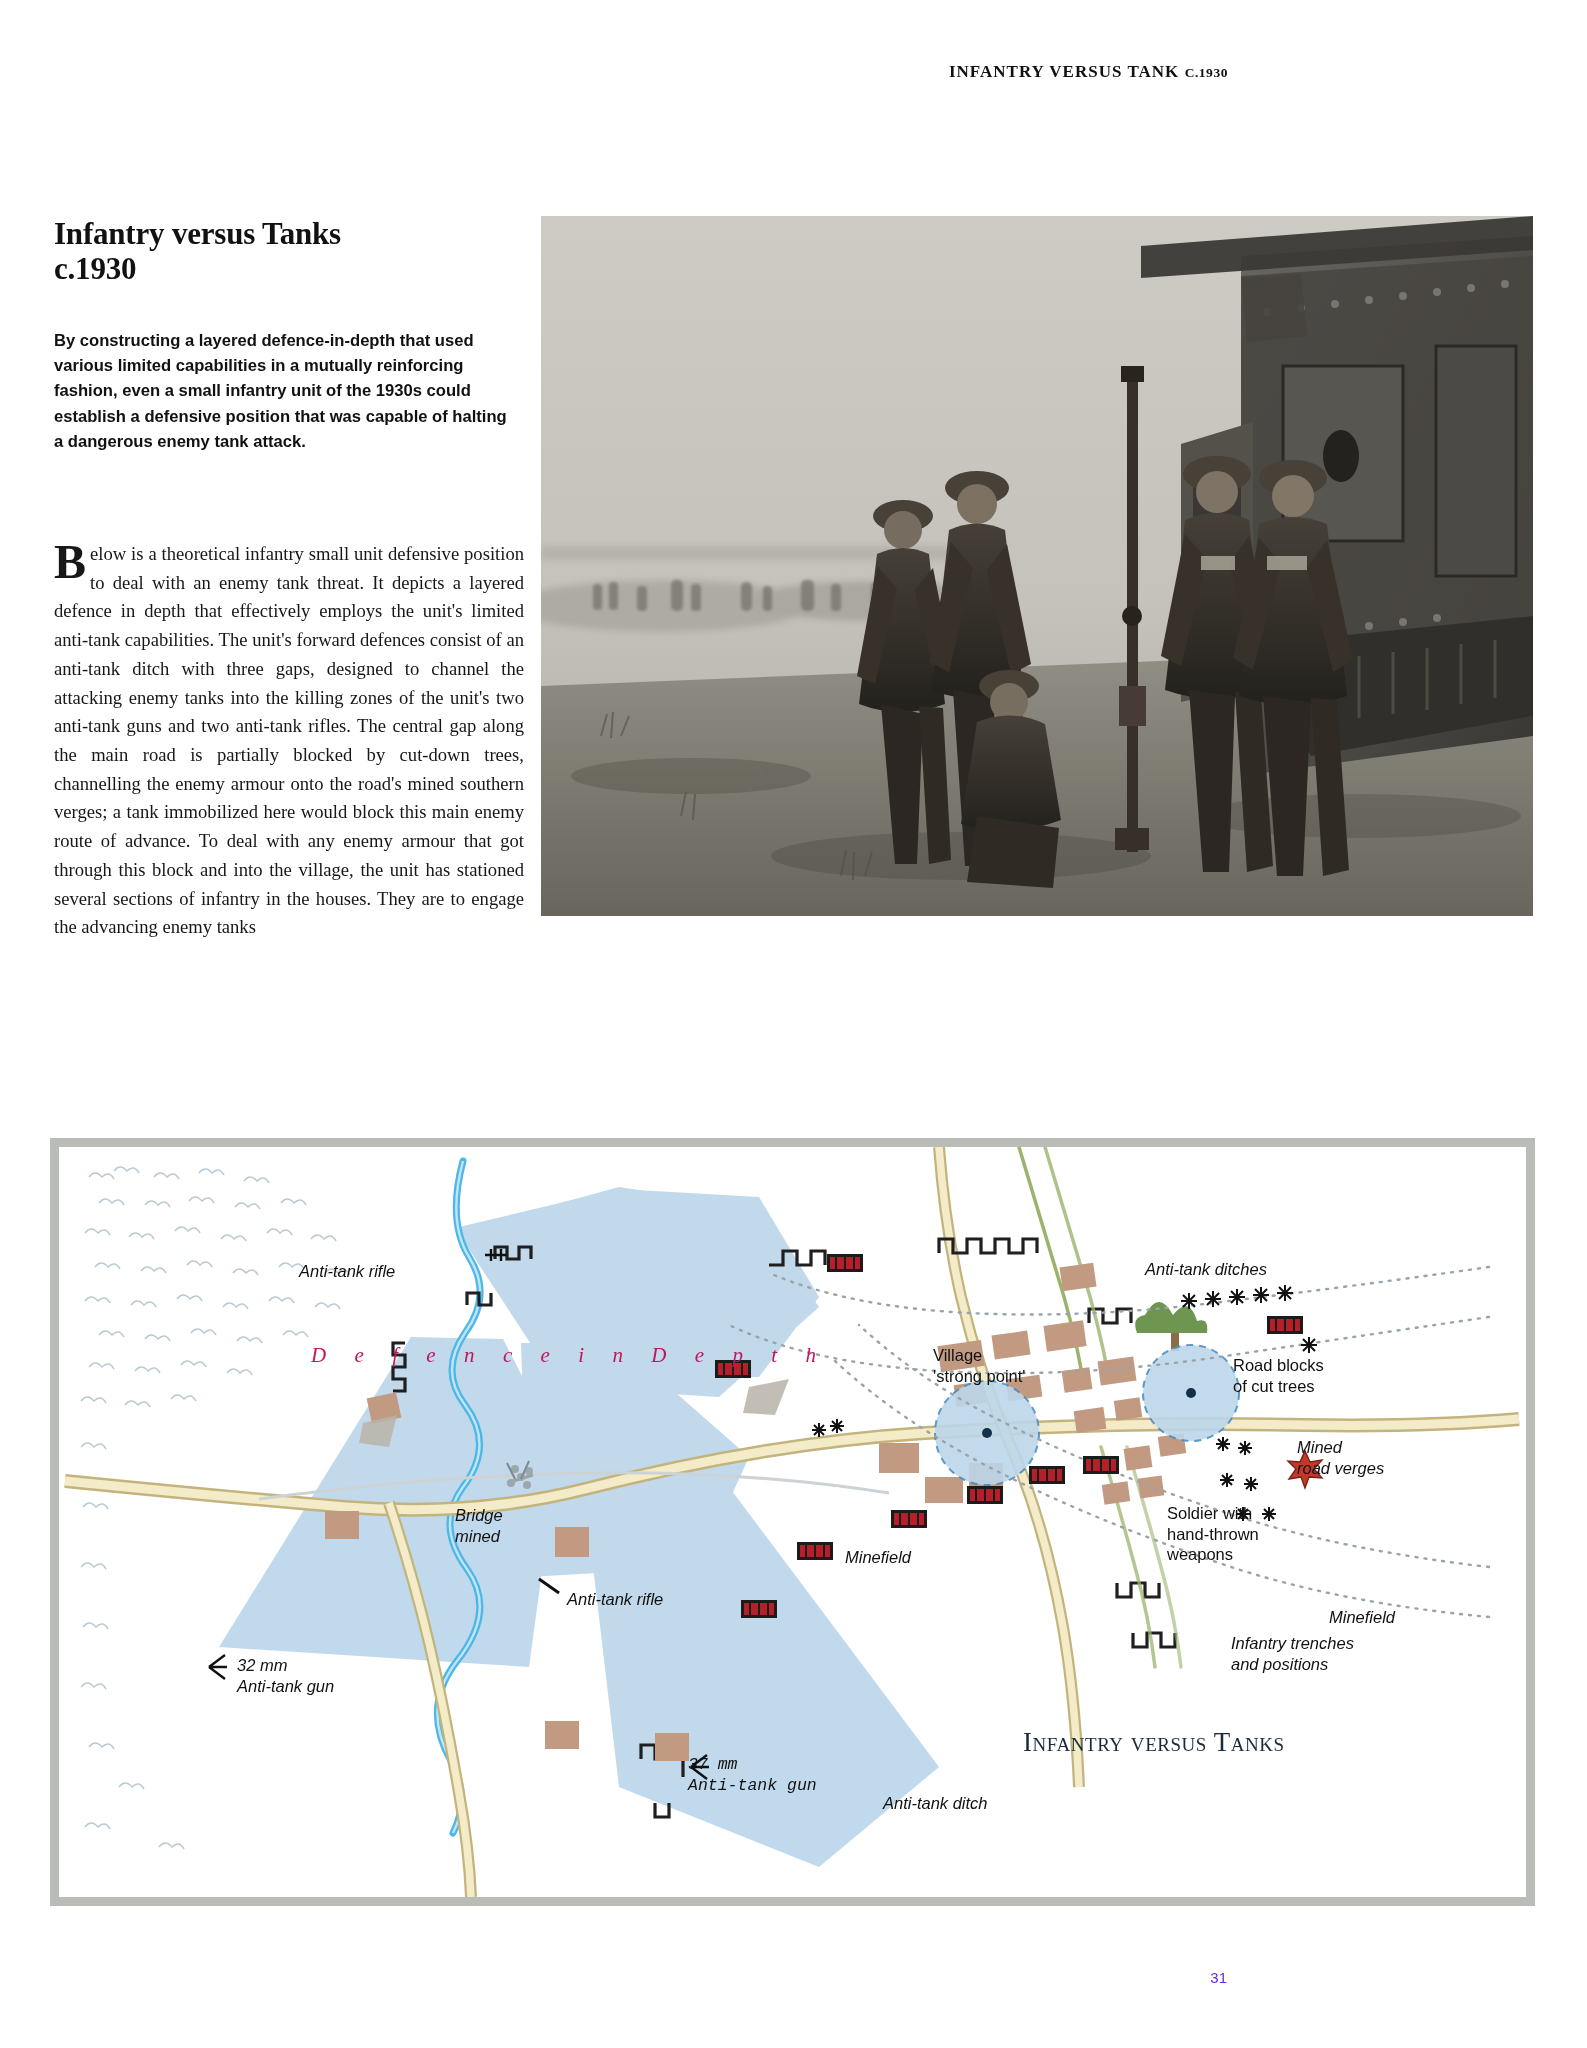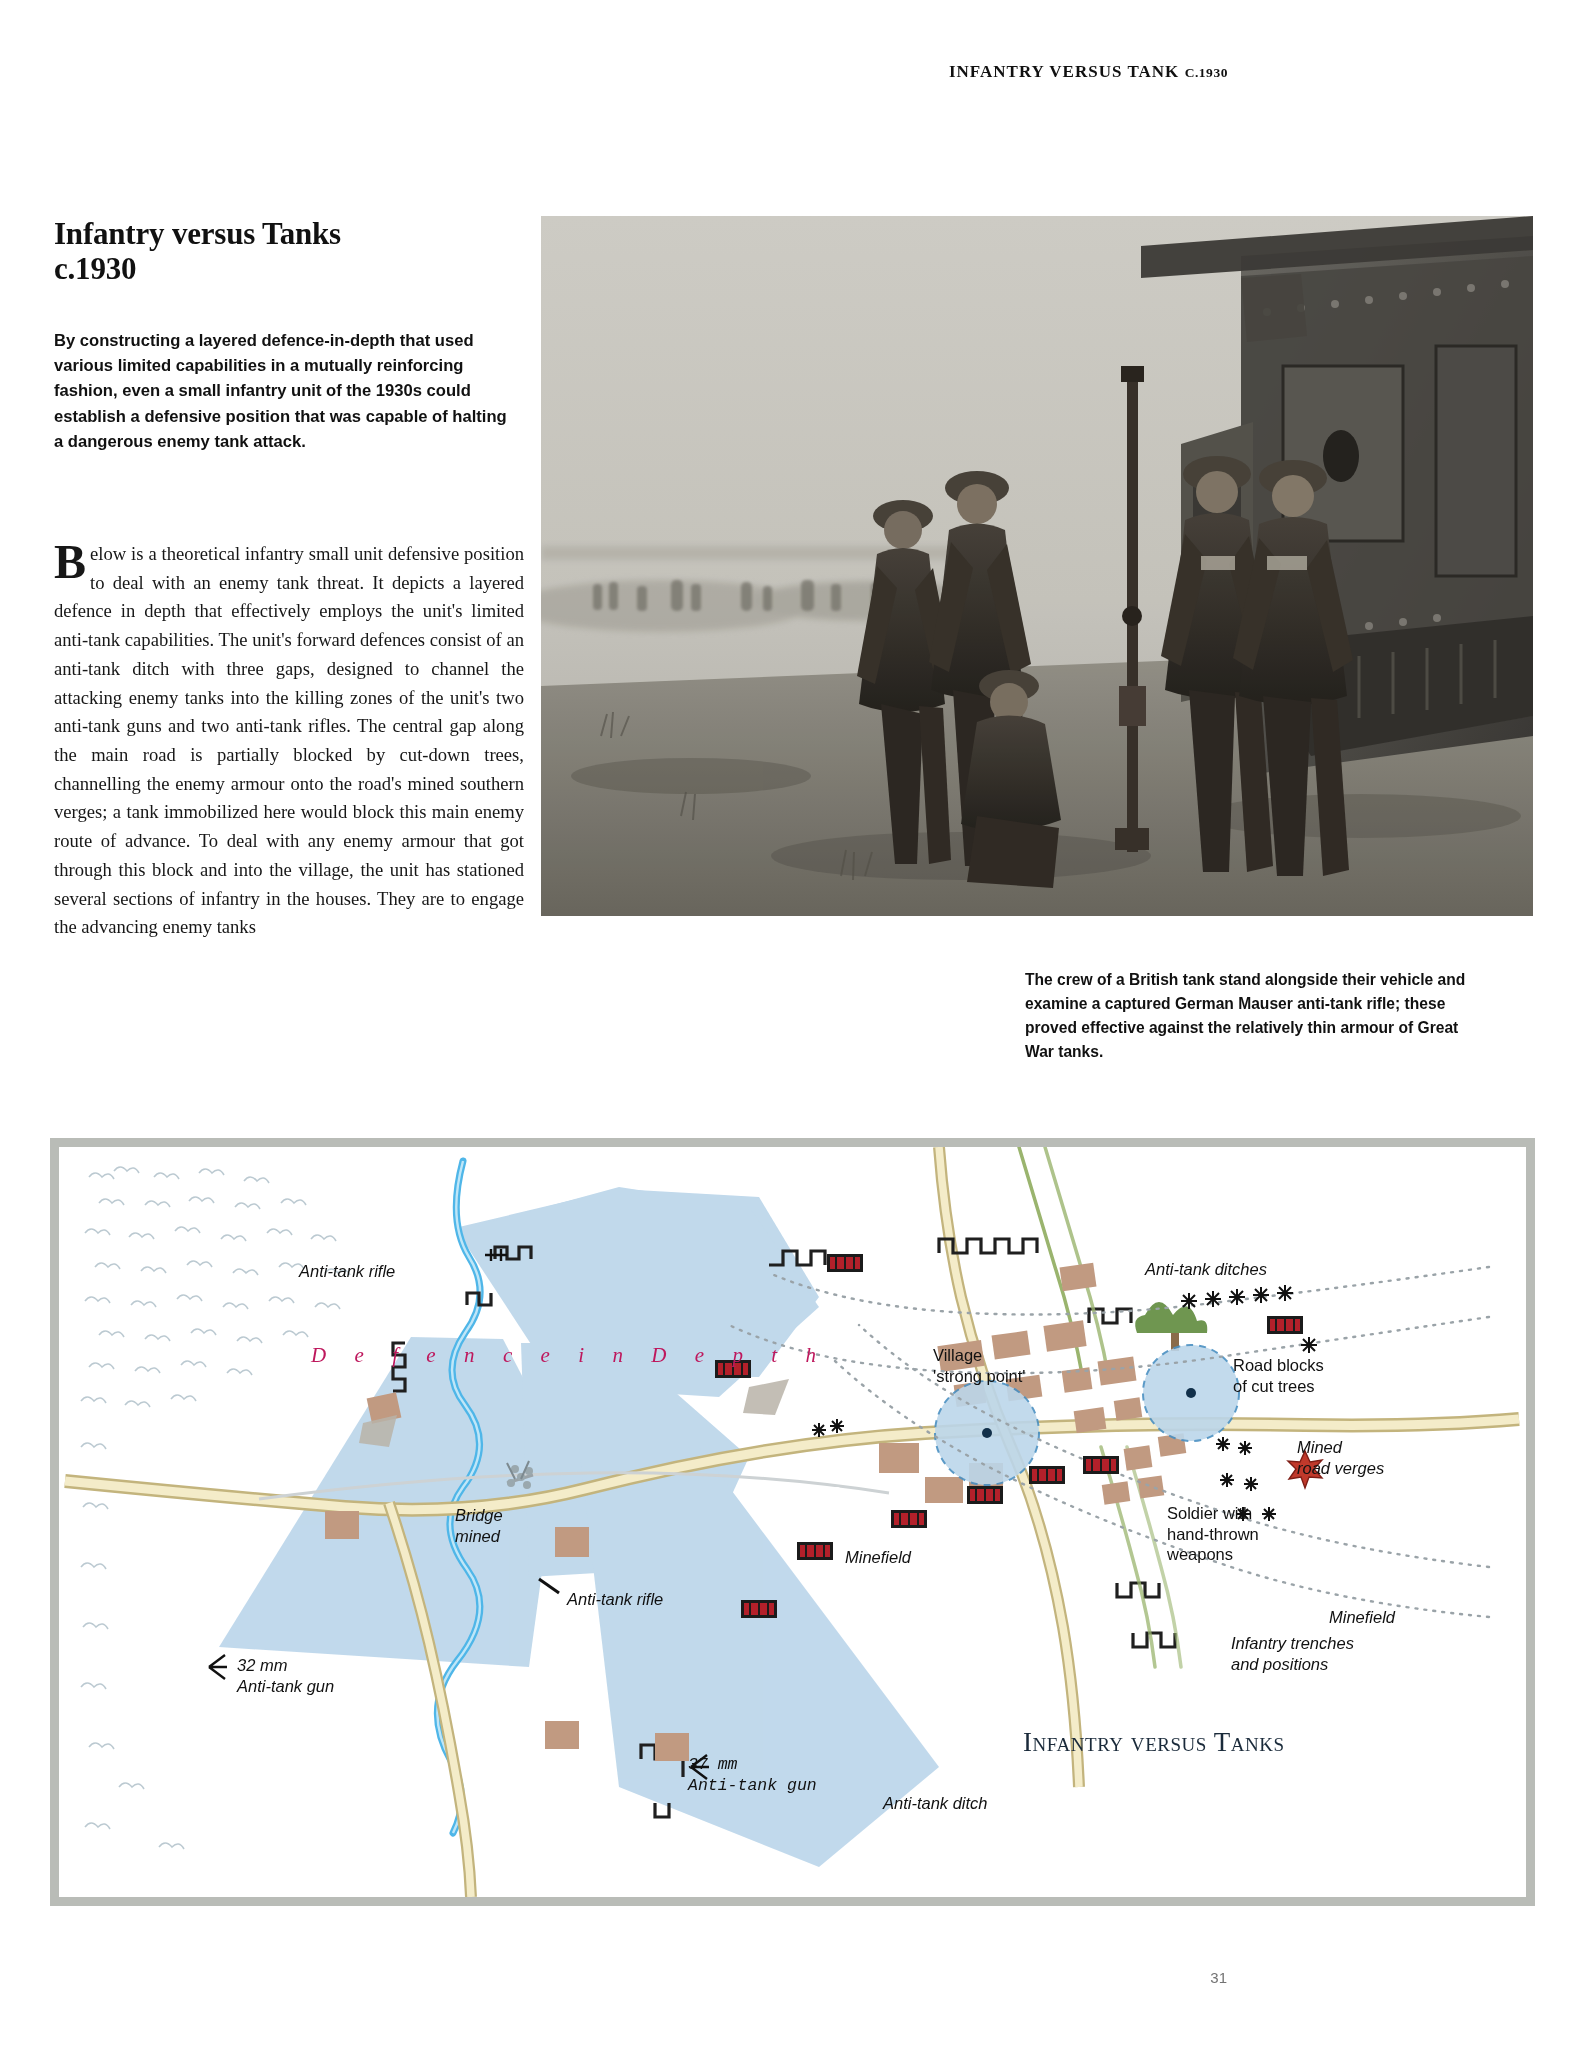--- a/index.html
+++ b/index.html
@@ -170,21 +170,21 @@
     font-style: italic;
   }
 
   
   .folio {
     position: absolute;
     right: 56px;
     bottom: 62px;
     font-family: "Liberation Sans", sans-serif;
     font-size: 15px;
-    color: #737373;
+    color: #6d28d9;
     text-align: right;
   }
 </style>
 </head>
 <body>
 
 <div class="page">
 
   <div class="running-head">
     <span>Infantry versus Tank </span><span class="small">c.1930</span>
@@ -401,21 +401,20 @@
         <path d="M718 322 l-26 120 l20 12 l28 -106 Z" fill="#3a342c"></path>
         <path d="M786 324 l26 120 l-20 12 l-26 -104 Z" fill="#3a342c"></path>
         <rect x="726" y="340" width="40" height="14" fill="#c0bbae" opacity="0.75"></rect>
       </g>
 
       <rect width="992" height="700" fill="none"></rect>
       <rect width="992" height="700" fill="#000" opacity="0.05"></rect>
     </svg>
   </div>
 
-  <div class="caption">The crew of a British tank stand alongside their vehicle and examine a captured German Mauser anti-tank rifle; these proved effective against the relatively thin armour of Great War tanks.</div>
 
   <div class="mapwrap">
     <div class="mapinner">
       <svg width="1467" height="750" viewBox="0 0 1467 750" xmlns="http://www.w3.org/2000/svg" aria-hidden="true">
         <defs>
           <marker id="arrowgrey" markerWidth="6" markerHeight="6" refX="3" refY="3" orient="auto">
             <path d="M0 0 L6 3 L0 6 Z" fill="#9aa3a8"></path>
           </marker>
         </defs>
 

